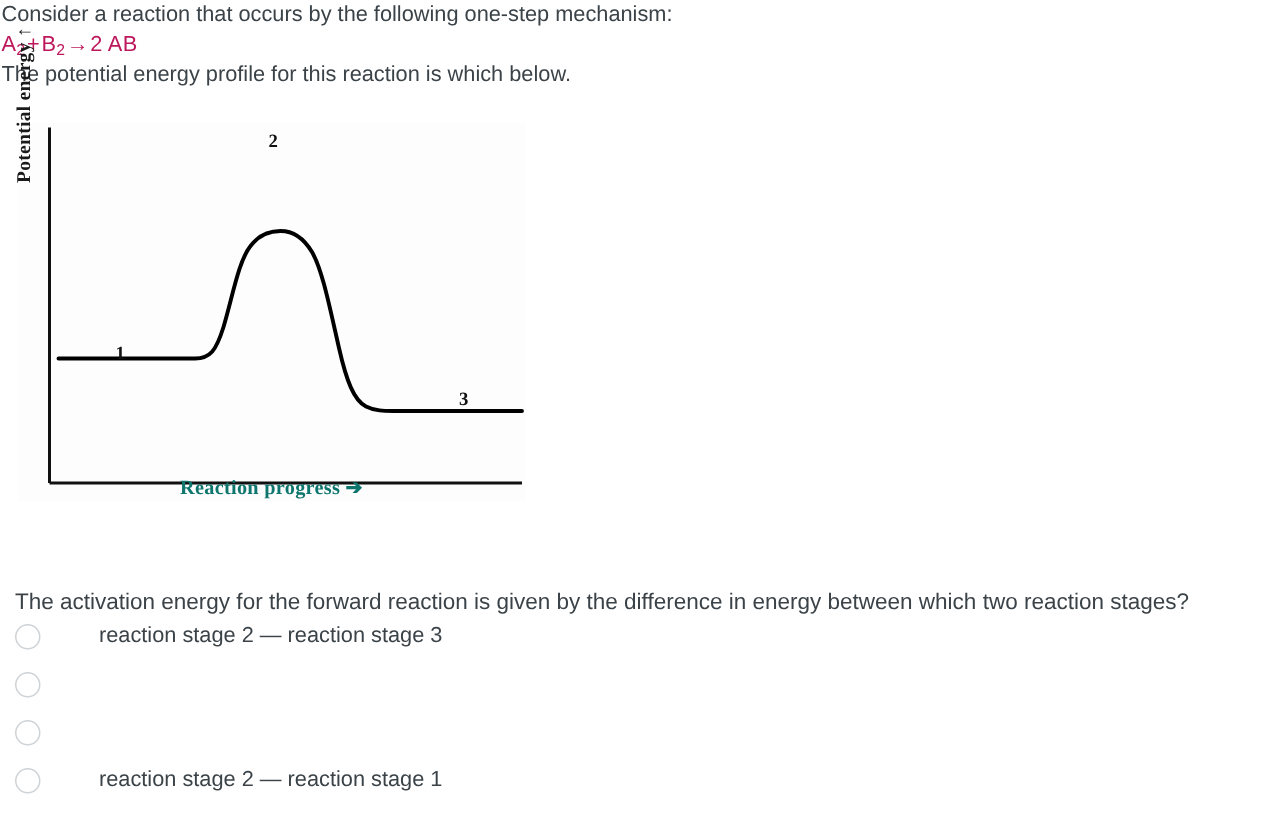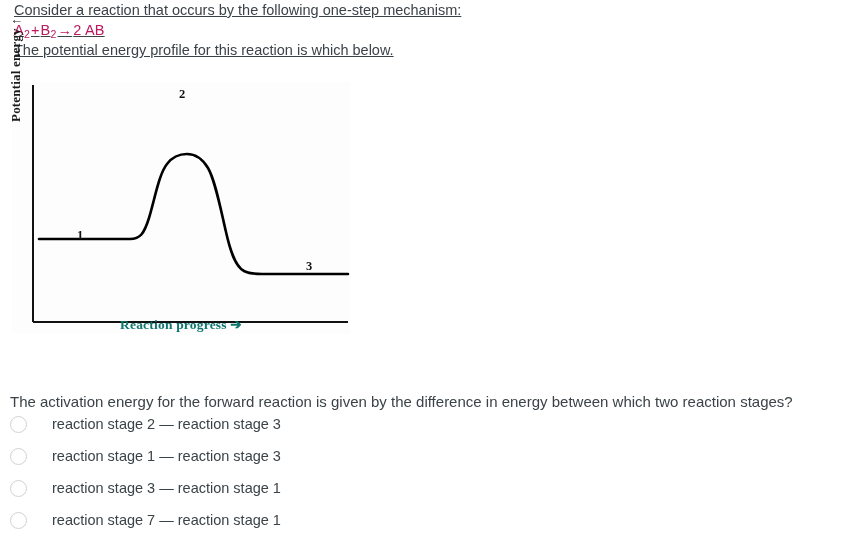--- a/index.html
+++ b/index.html
@@ -13,24 +13,23 @@
     height: 558px;
     font-family: "Liberation Sans", sans-serif;
     color: #3b4348;
     overflow: hidden;
     position: relative;
   }
 
   
   .prompt {
     position: absolute;
-    left: 14px;
+    left: 1px;
     top: 0px;
     width: 840px;
-    text-decoration: underline;
   }
   .prompt-line {
     font-size: 14.5px;
     line-height: 20px;
     color: #3b4348;
     white-space: nowrap;
   }
   .eq {
     font-size: 14.5px;
     line-height: 20px;
@@ -122,21 +121,21 @@
   .radio {
     width: 17px;
     height: 17px;
     border: 1.5px solid #cfd3d6;
     border-radius: 50%;
     background: #ffffff;
     box-sizing: border-box;
     flex: 0 0 auto;
   }
   .option-label {
-    margin-left: 25px;
+    margin-left: 39px;
     font-size: 14.5px;
     line-height: 20px;
     color: #3b4348;
     white-space: nowrap;
   }
 </style>
 </head>
 <body>
 
 <div class="prompt">
@@ -184,26 +183,24 @@
 
 <div class="options">
 
   <div class="option-row">
     <span class="radio"></span>
     <span class="option-label">reaction stage 2 — reaction stage 3</span>
   </div>
 
   <div class="option-row">
     <span class="radio"></span>
-    <span class="option-label">reaction stage 1 — reaction stage 3</span>
-  </div>
-
-  <div class="option-row">
-    <span class="radio"></span>
-    <span class="option-label">reaction stage 3 — reaction stage 1</span>
-  </div>
-
-  <div class="option-row">
-    <span class="radio"></span>
-    <span class="option-label">reaction stage 7 — reaction stage 1</span>
+  </div>
+
+  <div class="option-row">
+    <span class="radio"></span>
+  </div>
+
+  <div class="option-row">
+    <span class="radio"></span>
+    <span class="option-label">reaction stage 2 — reaction stage 1</span>
   </div>
 
 </div>
 
 </body></html>

